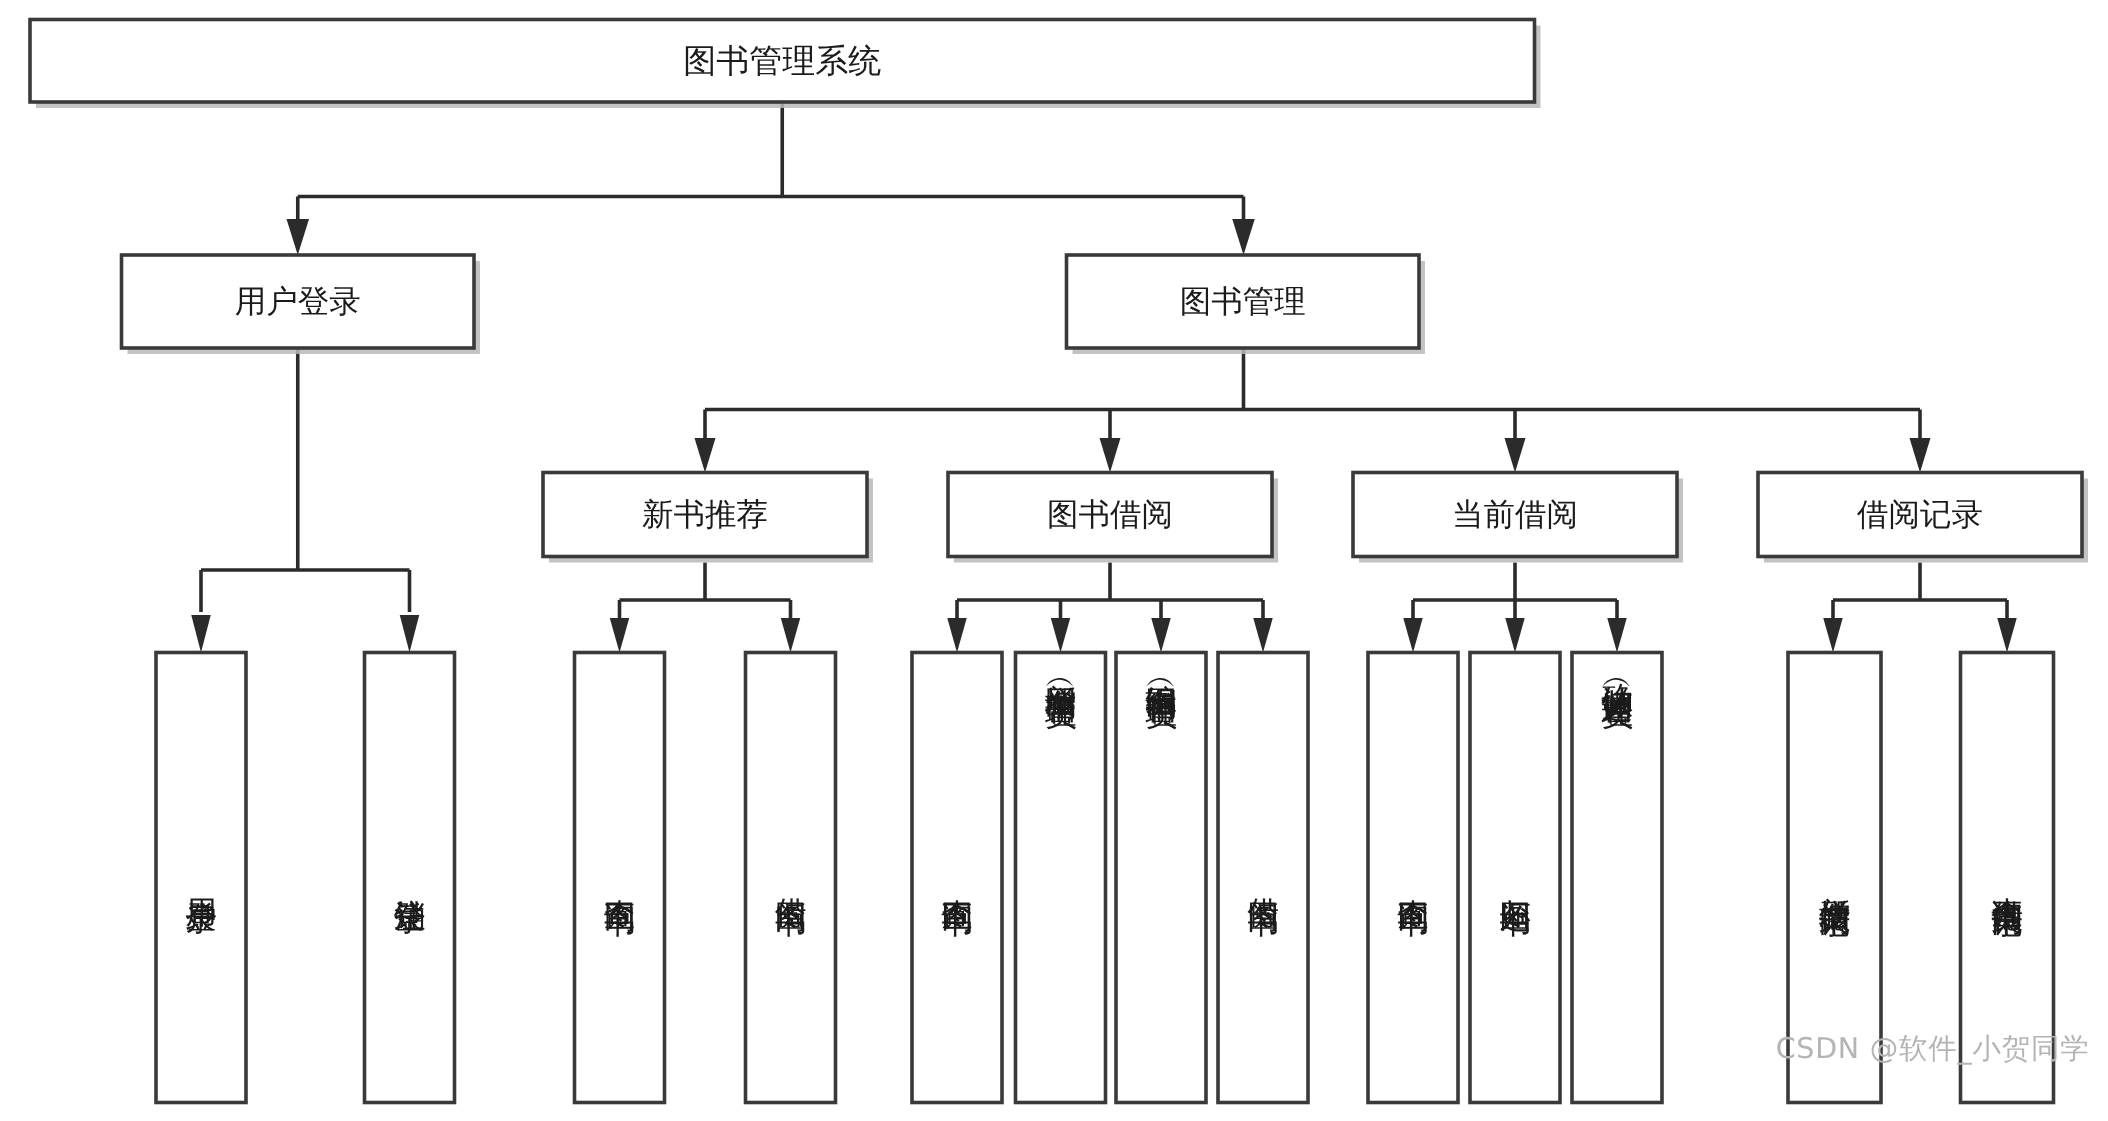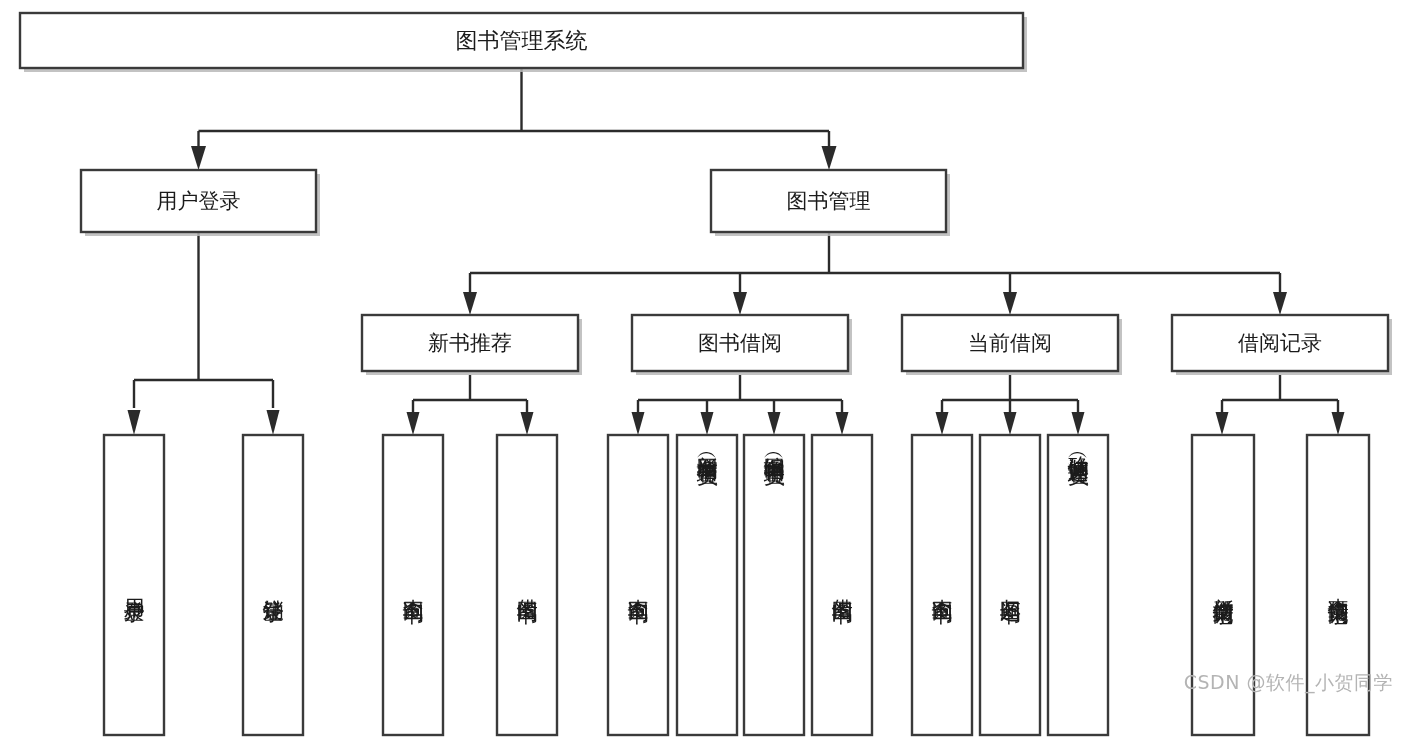--- a/index.html
+++ b/index.html
@@ -76,21 +76,21 @@
     font-size: 21px;
     line-height: 1.06;
     letter-spacing: 1.5px;
     color: #1b1b1b;
     white-space: nowrap;
     text-align: center;
   }
   .watermark {
     position: absolute;
     right: 12px;
-    bottom: 22px;
+    bottom: 6px;
     font-family: "DejaVu Sans", "Liberation Sans", sans-serif;
     font-size: 19px;
     color: #b4b4b4;
     white-space: nowrap;
     letter-spacing: 0.5px;
     text-align: right;
   }
 </style>
 </head>
 <body>

